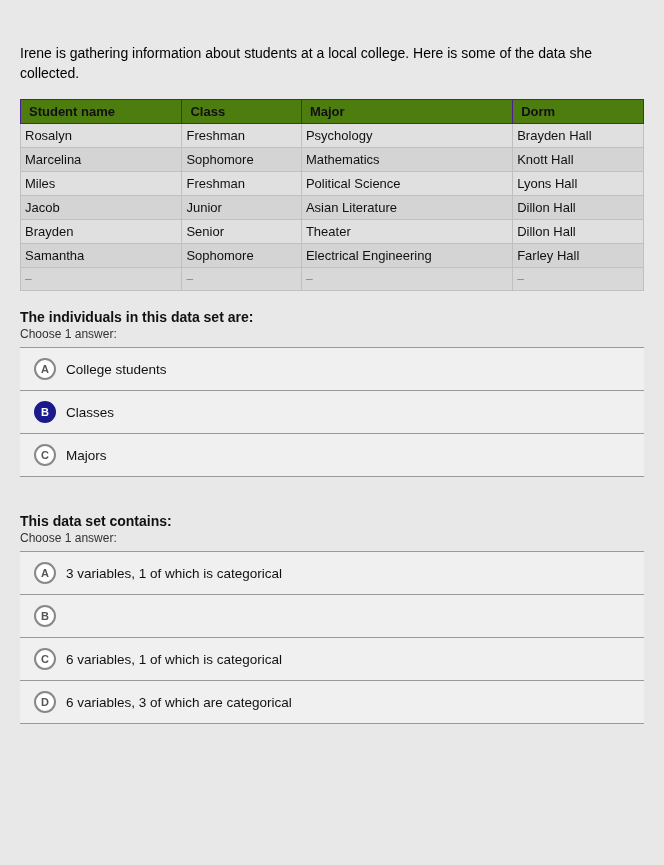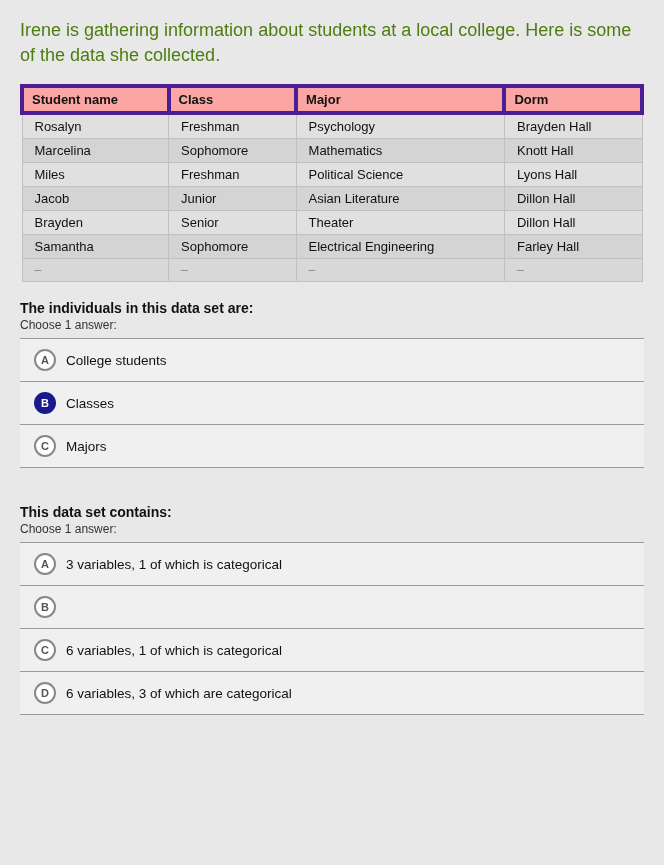--- a/index.html
+++ b/index.html
@@ -6,41 +6,42 @@
     body {
       font-family: Arial, sans-serif;
       background: #e8e8e8;
       width: 664px;
       min-height: 865px;
       padding: 18px 20px;
       font-size: 14px;
       color: #111;
     }
     .intro-text {
-      font-size: 18px;
+      font-size: 14px;
       line-height: 1.4;
       margin-bottom: 16px;
-      color: #4d7c0f;
+      color: #000000;
+      margin-top: 26px;
     }
     
     .data-table {
       width: 100%;
       border-collapse: collapse;
       margin-bottom: 18px;
       font-size: 13px;
     }
     .data-table th {
       text-align: left;
       font-weight: bold;
       padding: 4px 8px;
-      background: #fca5a5;
-      border: 4px solid #4c1d95;
+      background: #4d7c0f;
+      border: 1px solid #4c1d95;
     }
     .data-table td {
-      padding: 4px 12px;
+      padding: 4px 4px;
       border: 1px solid #c0c0c0;
     }
     .data-table tr:nth-child(odd) td {
       background: #e0e0e0;
     }
     .data-table tr:nth-child(even) td {
       background: #d4d4d4;
     }
     .data-table tr.empty-row td {
       background: #d8d8d8;

